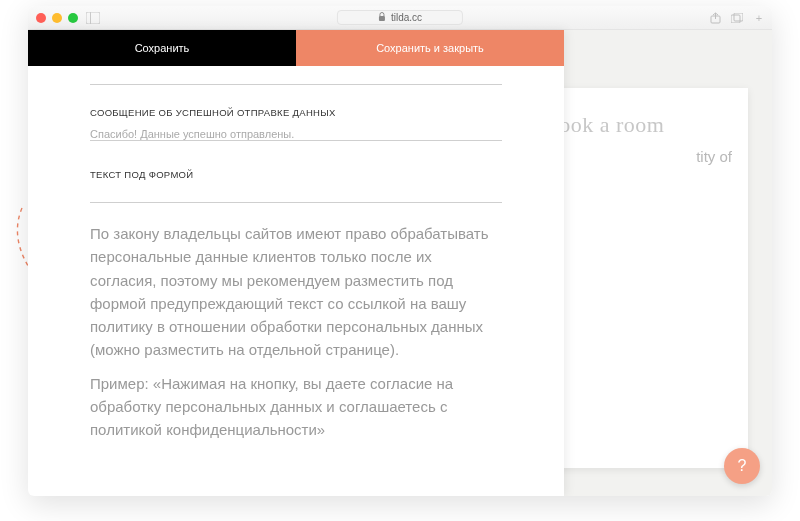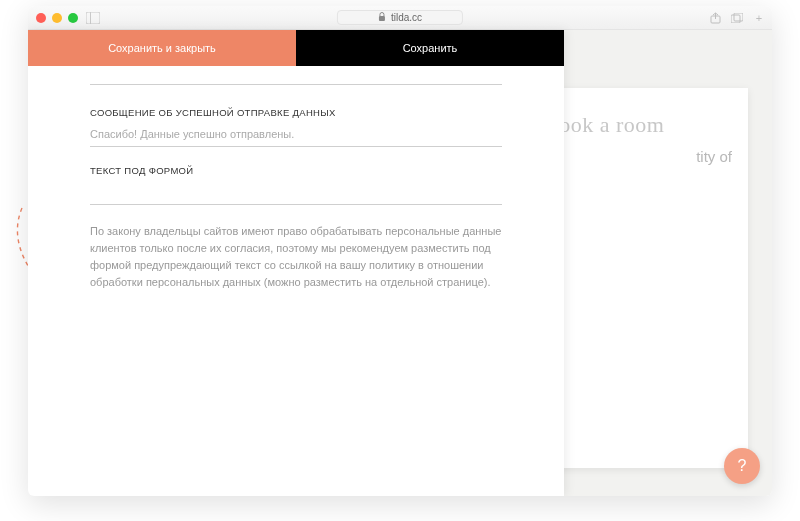--- a/index.html
+++ b/index.html
@@ -62,26 +62,26 @@
     .editor-header{display:flex;height:36px}
     .hbtn{flex:1;display:flex;align-items:center;justify-content:center;font-size:11px;cursor:pointer}
     .hbtn.black{background:#000;color:#fff}
     .hbtn.orange{background:#ee8666;color:#fff}
 
     .editor-body{padding:18px 62px 0 62px;color:#333}
     .hr-top{border:none;border-top:1px solid #cfcfcf;margin-bottom:22px}
     .field-label{font-size:9.5px;letter-spacing:.3px;color:#333;text-transform:uppercase;margin-bottom:6px}
     .field-input{
       width:100%; border:none; border-bottom:1px solid #cfcfcf;
-      padding:4px 0 6px; font-size:11px; color:#aaa; outline:none;
+      padding:4px 0 0; font-size:11px; color:#aaa; outline:none;
       background:transparent;
     }
     .hint{font-size:9.5px;color:#999;line-height:1.5;margin-top:10px}
-    .section{margin-bottom:18px}
-    .desc{font-size:11px;color:#999;line-height:1.55;margin-top:18px}
+    .section{margin-bottom:27px}
+    .desc{font-size:15px;color:#999;line-height:1.55;margin-top:18px}
     .desc + .desc{margin-top:10px}
 
     .arrow{
       position:absolute; left:2px; top:206px; width:56px; height:94px; pointer-events:none;
     }
     .help-fab{
       position:absolute; right:12px; bottom:12px;
       width:36px;height:36px;border-radius:50%;background:#f5a085;
       display:flex;align-items:center;justify-content:center;
       color:#fff;font-size:16px;box-shadow:0 2px 6px rgba(0,0,0,.15);
@@ -136,36 +136,37 @@
   </div>
 
   <div class="content-area">
     <div class="preview-panel">
       <div class="preview-title">Book a room</div>
       <div class="preview-sub" style="text-align:right">tity of</div>
     </div>
 
     <div class="editor-panel">
       <div class="editor-header">
+        <div class="hbtn black">Сохранить</div>
         <div class="hbtn orange">Сохранить и закрыть</div>
-        <div class="hbtn black">Сохранить</div>
       </div>
 
       <div class="editor-body">
         <hr class="hr-top">
 
         <div class="section">
           <div class="field-label">СООБЩЕНИЕ ОБ УСПЕШНОЙ ОТПРАВКЕ ДАННЫХ</div>
           <input class="field-input" value="Спасибо! Данные успешно отправлены." style="">
         </div>
 
 
         <div class="section" style="">
           <div class="field-label">ТЕКСТ ПОД ФОРМОЙ</div>
           <input class="field-input" value="" style="">
           <div class="desc">По закону владельцы сайтов имеют право обрабатывать персональные данные клиентов только после их согласия, поэтому мы рекомендуем разместить под формой предупреждающий текст со ссылкой на вашу политику в отношении обработки персональных данных (можно разместить на отдельной странице).</div>
+          <div class="desc">Пример: «Нажимая на кнопку, вы даете согласие на обработку персональных данных и соглашаетесь c политикой конфиденциальности»</div>
         </div>
       </div>
     </div>
 
     <div class="help-fab">?</div>
   </div>
 </div>
 
 </body></html>

